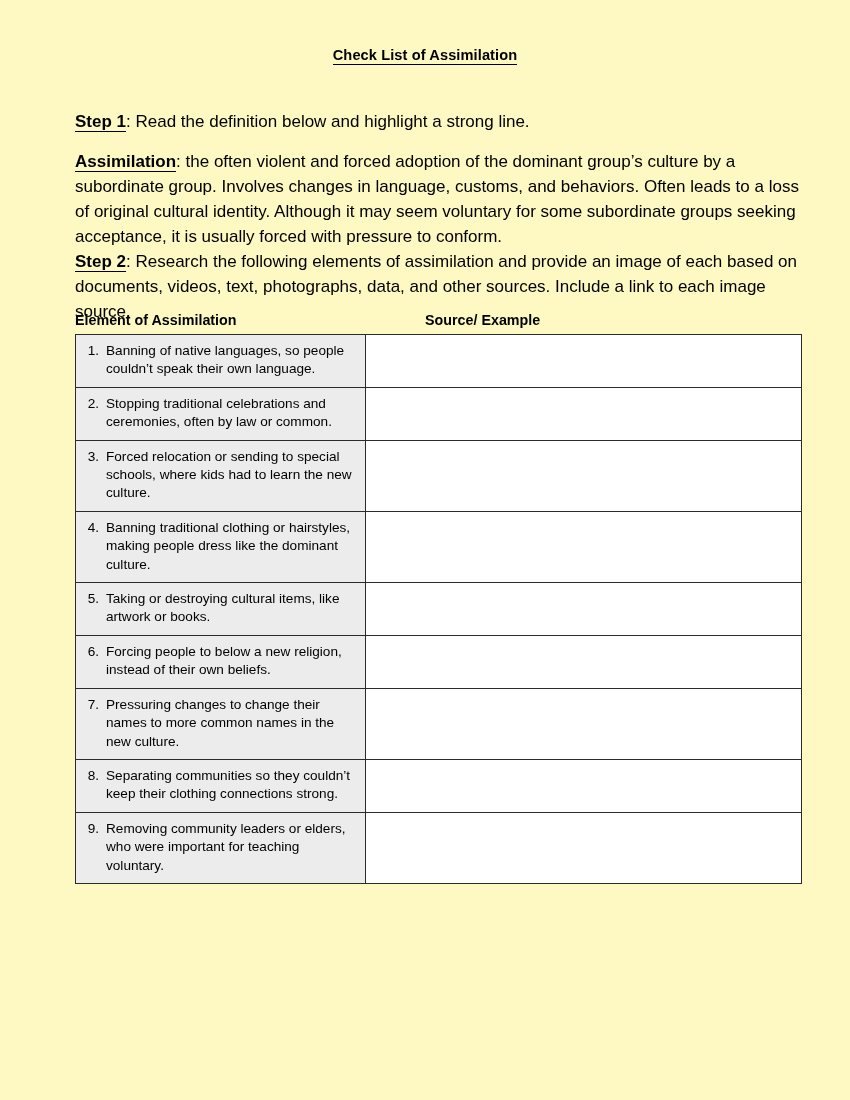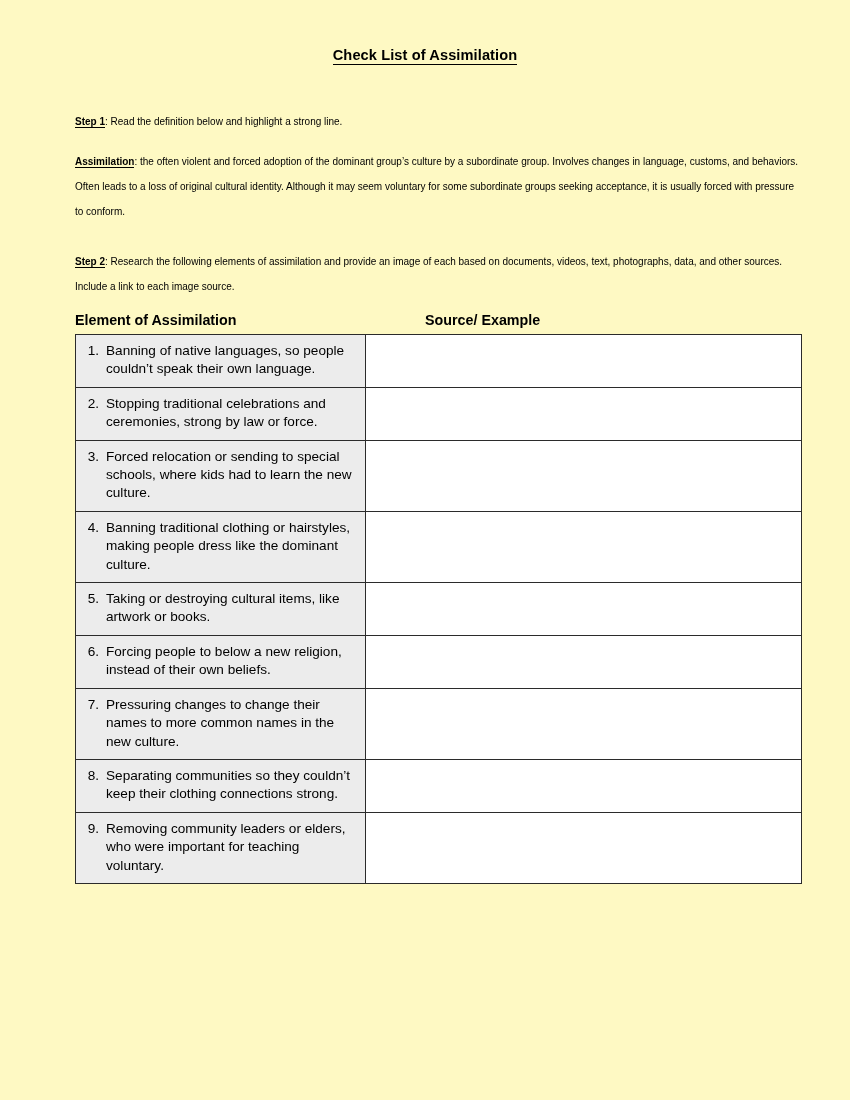--- a/index.html
+++ b/index.html
@@ -40,21 +40,21 @@
   .doc-title span {
     border-bottom: 1.4px solid #000;
     padding-bottom: 1px;
   }
 
   
   .block {
     position: absolute;
     left: 75px;
     width: 728px;
-    font-size: 10px;
+    font-size: 17px;
     line-height: 25px;
     text-align: left;
   }
   .lead {
     font-weight: bold;
     border-bottom: 1.3px solid #000;
   }
 
   #step1-block  { top: 109px; }
   #definition-block { top: 149px; }
@@ -162,21 +162,21 @@
               <span class="num">1.</span>
               <span class="txt">Banning of native languages, so people couldn’t speak their own language.</span>
             </div>
           </td>
           <td class="source-cell"></td>
         </tr>
         <tr>
           <td class="element-cell">
             <div class="item">
               <span class="num">2.</span>
-              <span class="txt">Stopping traditional celebrations and ceremonies, strong by law or force.</span>
+              <span class="txt">Stopping traditional celebrations and ceremonies, often by law or common.</span>
             </div>
           </td>
           <td class="source-cell"></td>
         </tr>
         <tr>
           <td class="element-cell">
             <div class="item">
               <span class="num">3.</span>
               <span class="txt">Forced relocation or sending to special schools, where kids had to learn the new culture.</span>
             </div>

